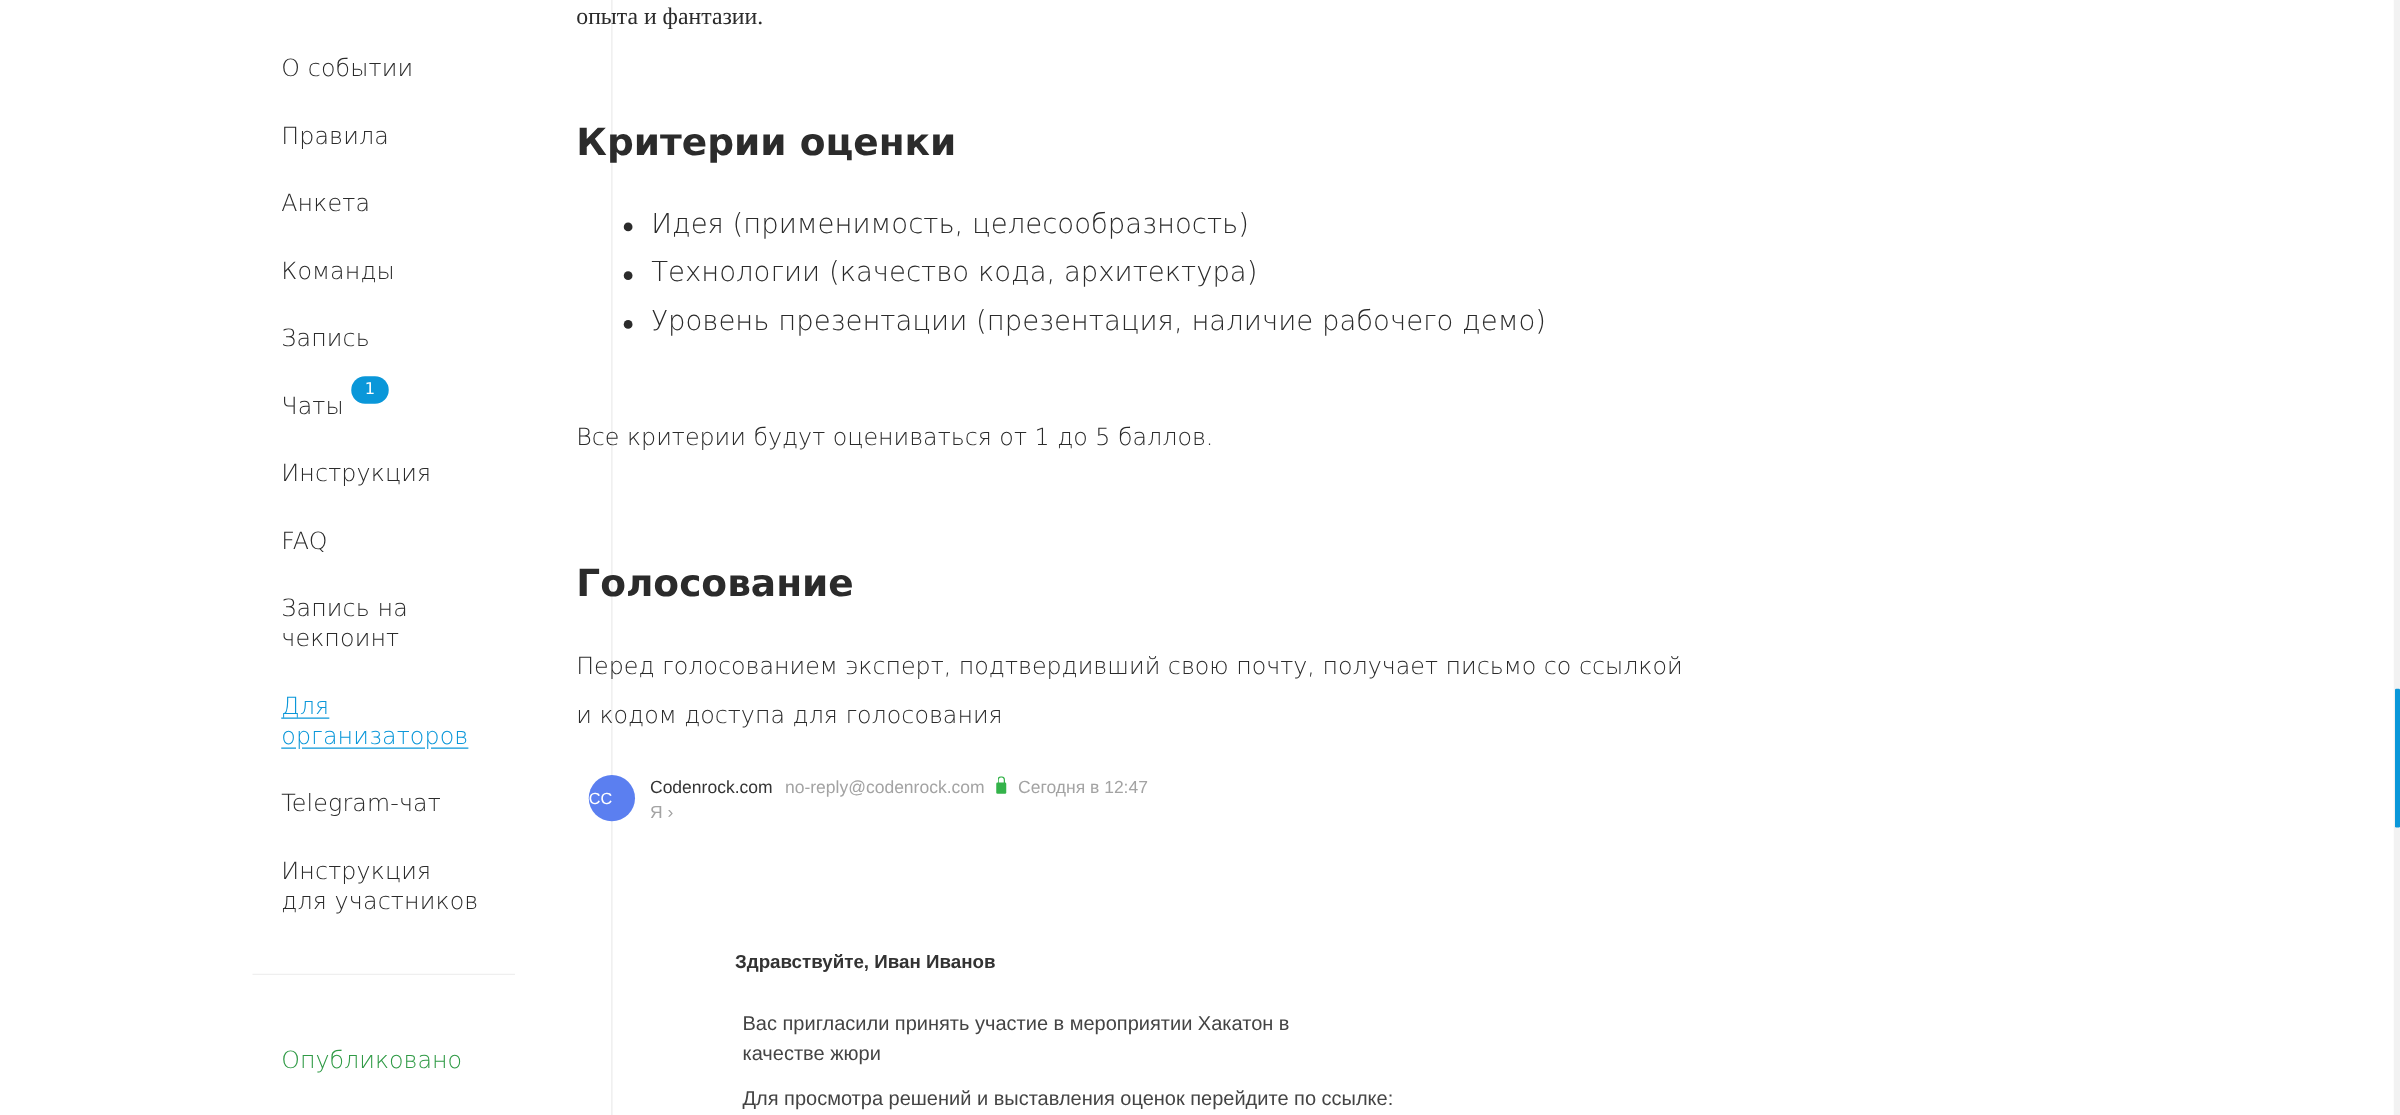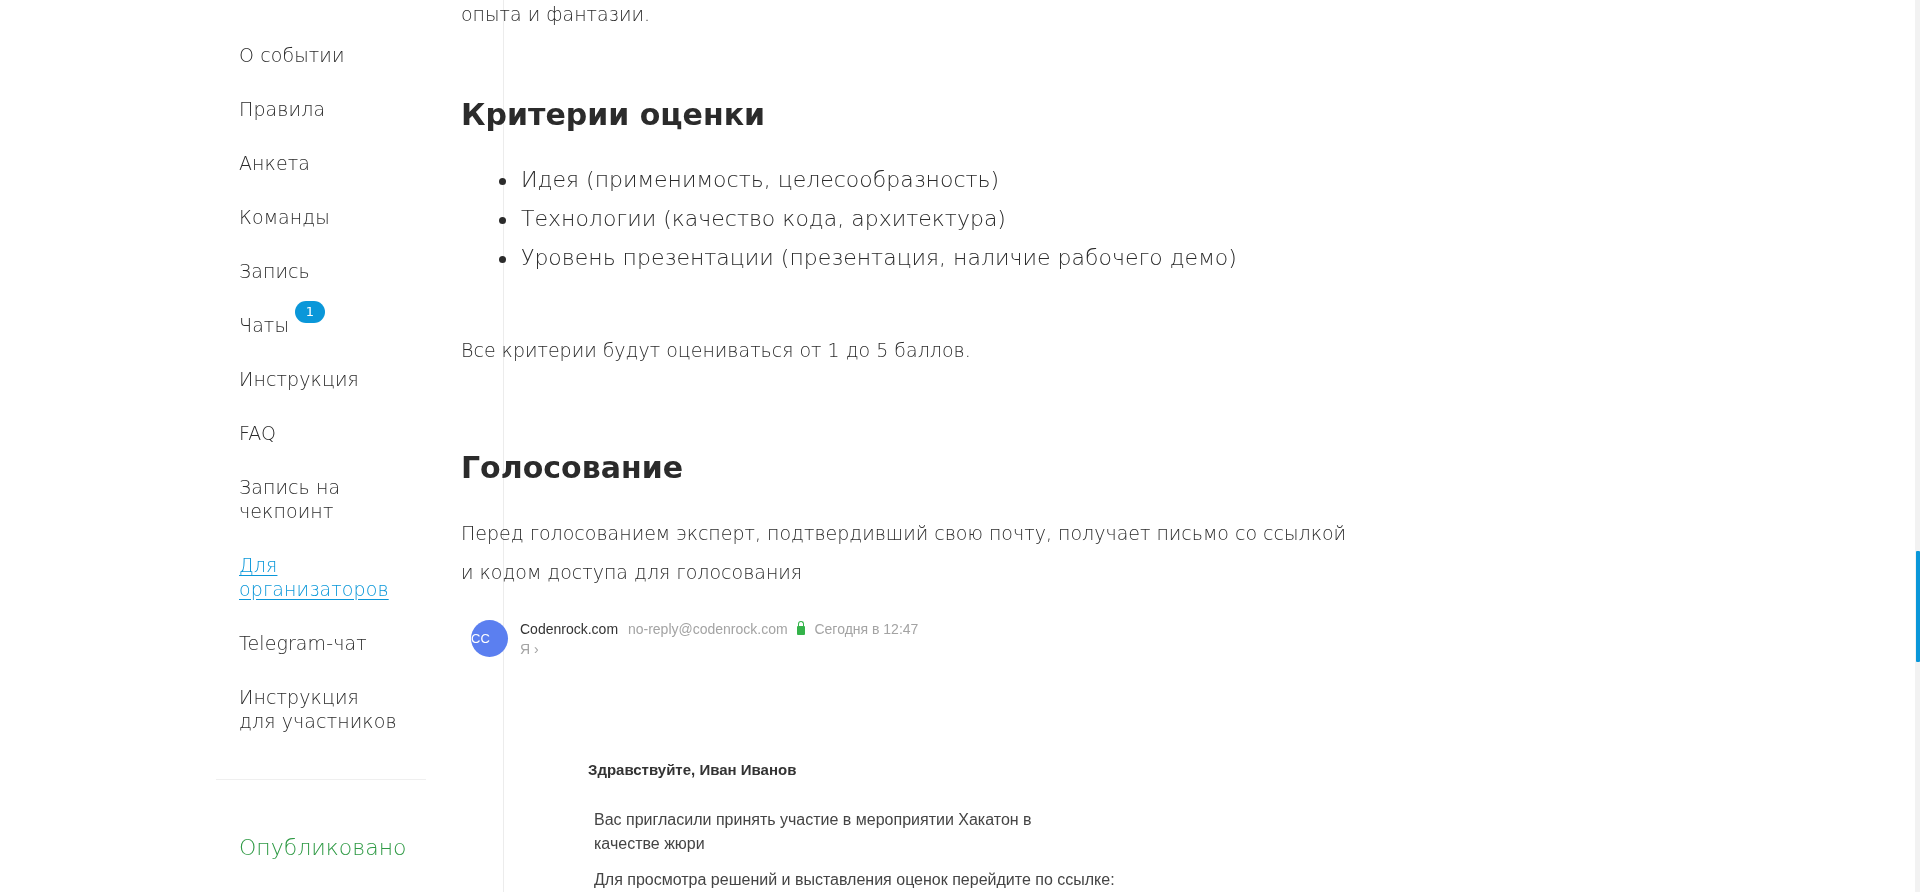--- a/index.html
+++ b/index.html
@@ -8,21 +8,20 @@
       background: #ffffff;
       font-family: "DejaVu Sans", "Liberation Sans", sans-serif;
       color: #222222;
     }
     .page { position: relative; width: 1920px; height: 892px; }
 
     
     .sidebar {
       position: absolute; left: 0; top: 0; width: 490px; height: 892px;
       border-right: 1px solid #ececec;
-      margin-left: 14px;
     }
     .nav { position: absolute; left: 225px; top: 0; width: 190px; }
     .nav-item {
       position: absolute; left: 0;
       font-size: 19px; line-height: 24px; color: #2b2b2b;
       font-weight: 300; letter-spacing: 0.1px;
       cursor: pointer; white-space: nowrap;
     }
     .nav-item.multiline { white-space: normal; width: 190px; }
     .nav-item.active { color: #0a97d9; text-decoration: underline; text-underline-offset: 3px; }
@@ -31,29 +30,30 @@
       width: 30px; height: 22px; border-radius: 11px;
       background: #0a97d9; color: #fff;
       font-size: 13px; line-height: 22px; text-align: center; font-weight: 400;
     }
     .divider {
       position: absolute; left: 202px; top: 779px; width: 210px; height: 1px;
       background: #efefef;
     }
     .published {
       position: absolute; left: 225px; top: 836px;
-      font-size: 22px; line-height: 24px; color: #2f9a45; font-weight: 300;
+      font-size: 19px; line-height: 24px; color: #2f9a45; font-weight: 300;
     }
 
     
     .main { position: absolute; left: 461px; top: 0; width: 1400px; }
     .text-top {
       position: absolute; left: 0; top: 2px;
       font-size: 19px; line-height: 24px; color: #2b2b2b; font-weight: 300;
       white-space: nowrap;
+      font-family: Liberation Serif, serif;
     }
     .h2 {
       position: absolute; left: 0;
       font-size: 30px; line-height: 36px; color: #2b2b2b; font-weight: 700;
       white-space: nowrap;
     }
     .bullets { position: absolute; left: 0; top: 163px; list-style: none; }
     .bullets li {
       position: relative; padding-left: 60px; height: 39px;
       font-size: 22px; line-height: 33px; color: #2b2b2b; font-weight: 300;

